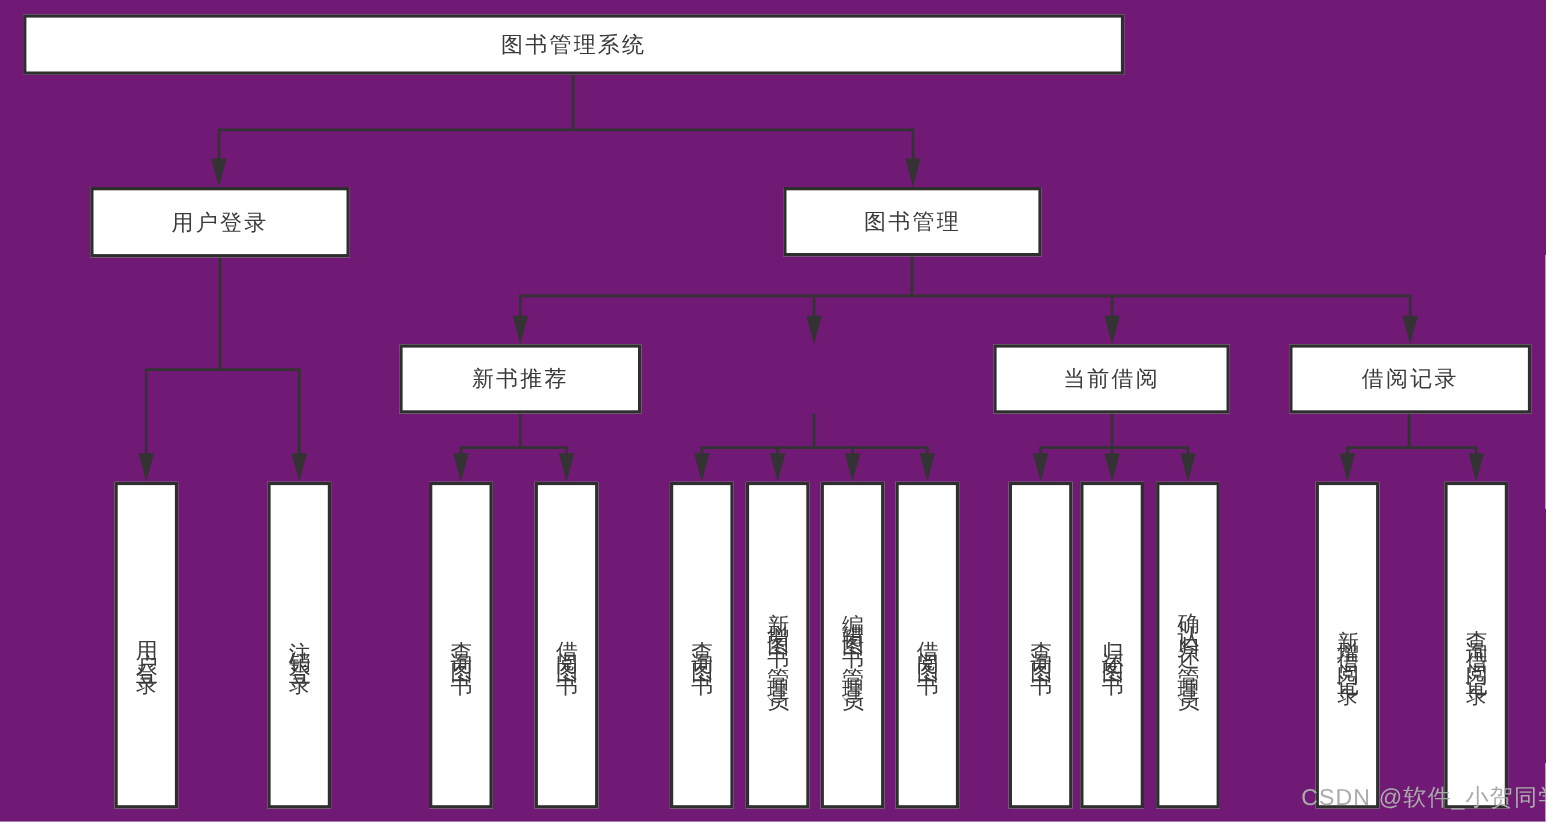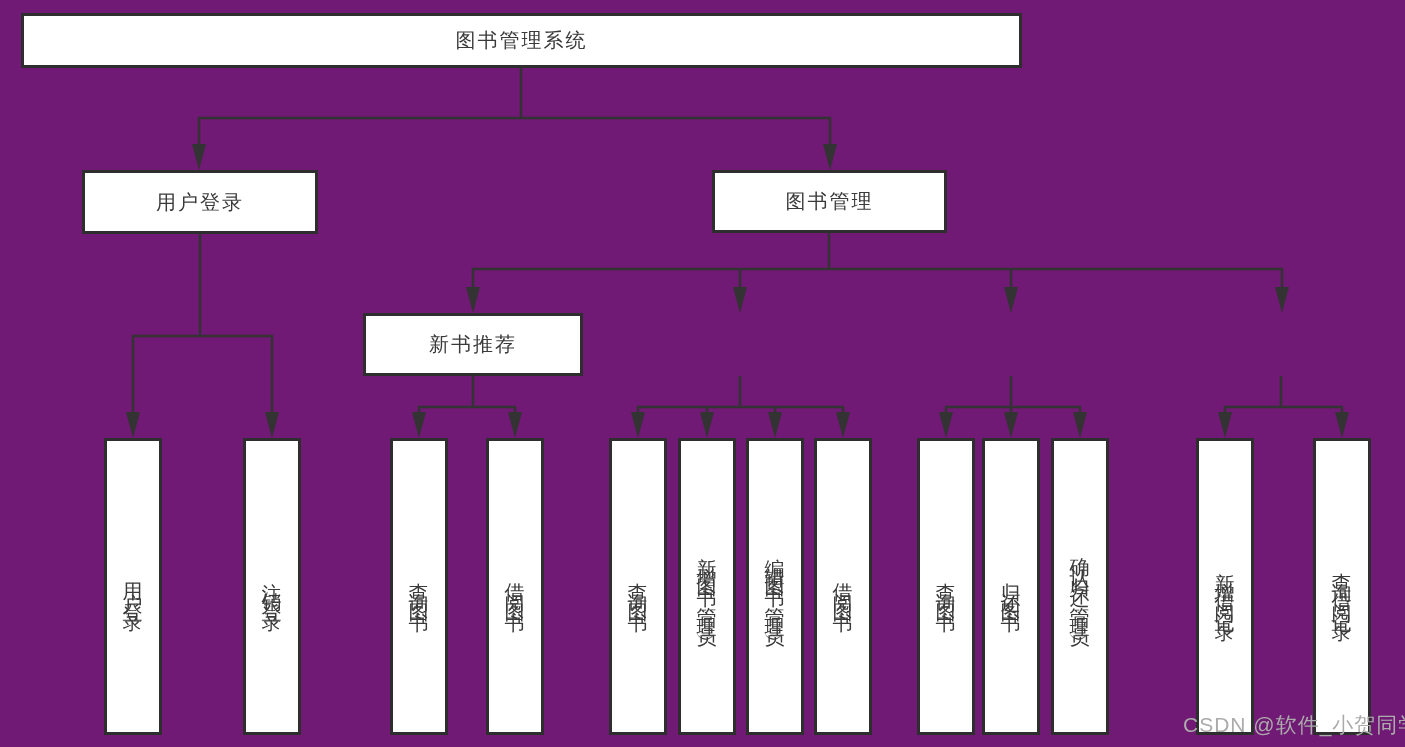--- a/index.html
+++ b/index.html
@@ -86,20 +86,26 @@
   <div class="node h" style="left:82px;top:170px;width:236px;height:64px">
     <span>用户登录</span>
   </div>
   <div class="node h" style="left:363px;top:313px;width:220px;height:63px">
     <span>新书推荐</span>
   </div>
 
   <div class="node h" style="left:712px;top:170px;width:235px;height:63px">
     <span>图书管理</span>
   </div>
+  <div class="node h" style="left:903px;top:313px;width:215px;height:63px">
+    <span>当前借阅</span>
+  </div>
+  <div class="node h" style="left:1172px;top:313px;width:220px;height:63px">
+    <span>借阅记录</span>
+  </div>
 
   <div class="node v" style="left:104px;top:438px;width:58px;height:297px">
     <span>用户登录</span>
   </div>
   <div class="node v" style="left:243px;top:438px;width:58px;height:297px">
     <span>注销登录</span>
   </div>
 
   <div class="node v" style="left:390px;top:438px;width:58px;height:297px">
     <span>查询图书</span>

